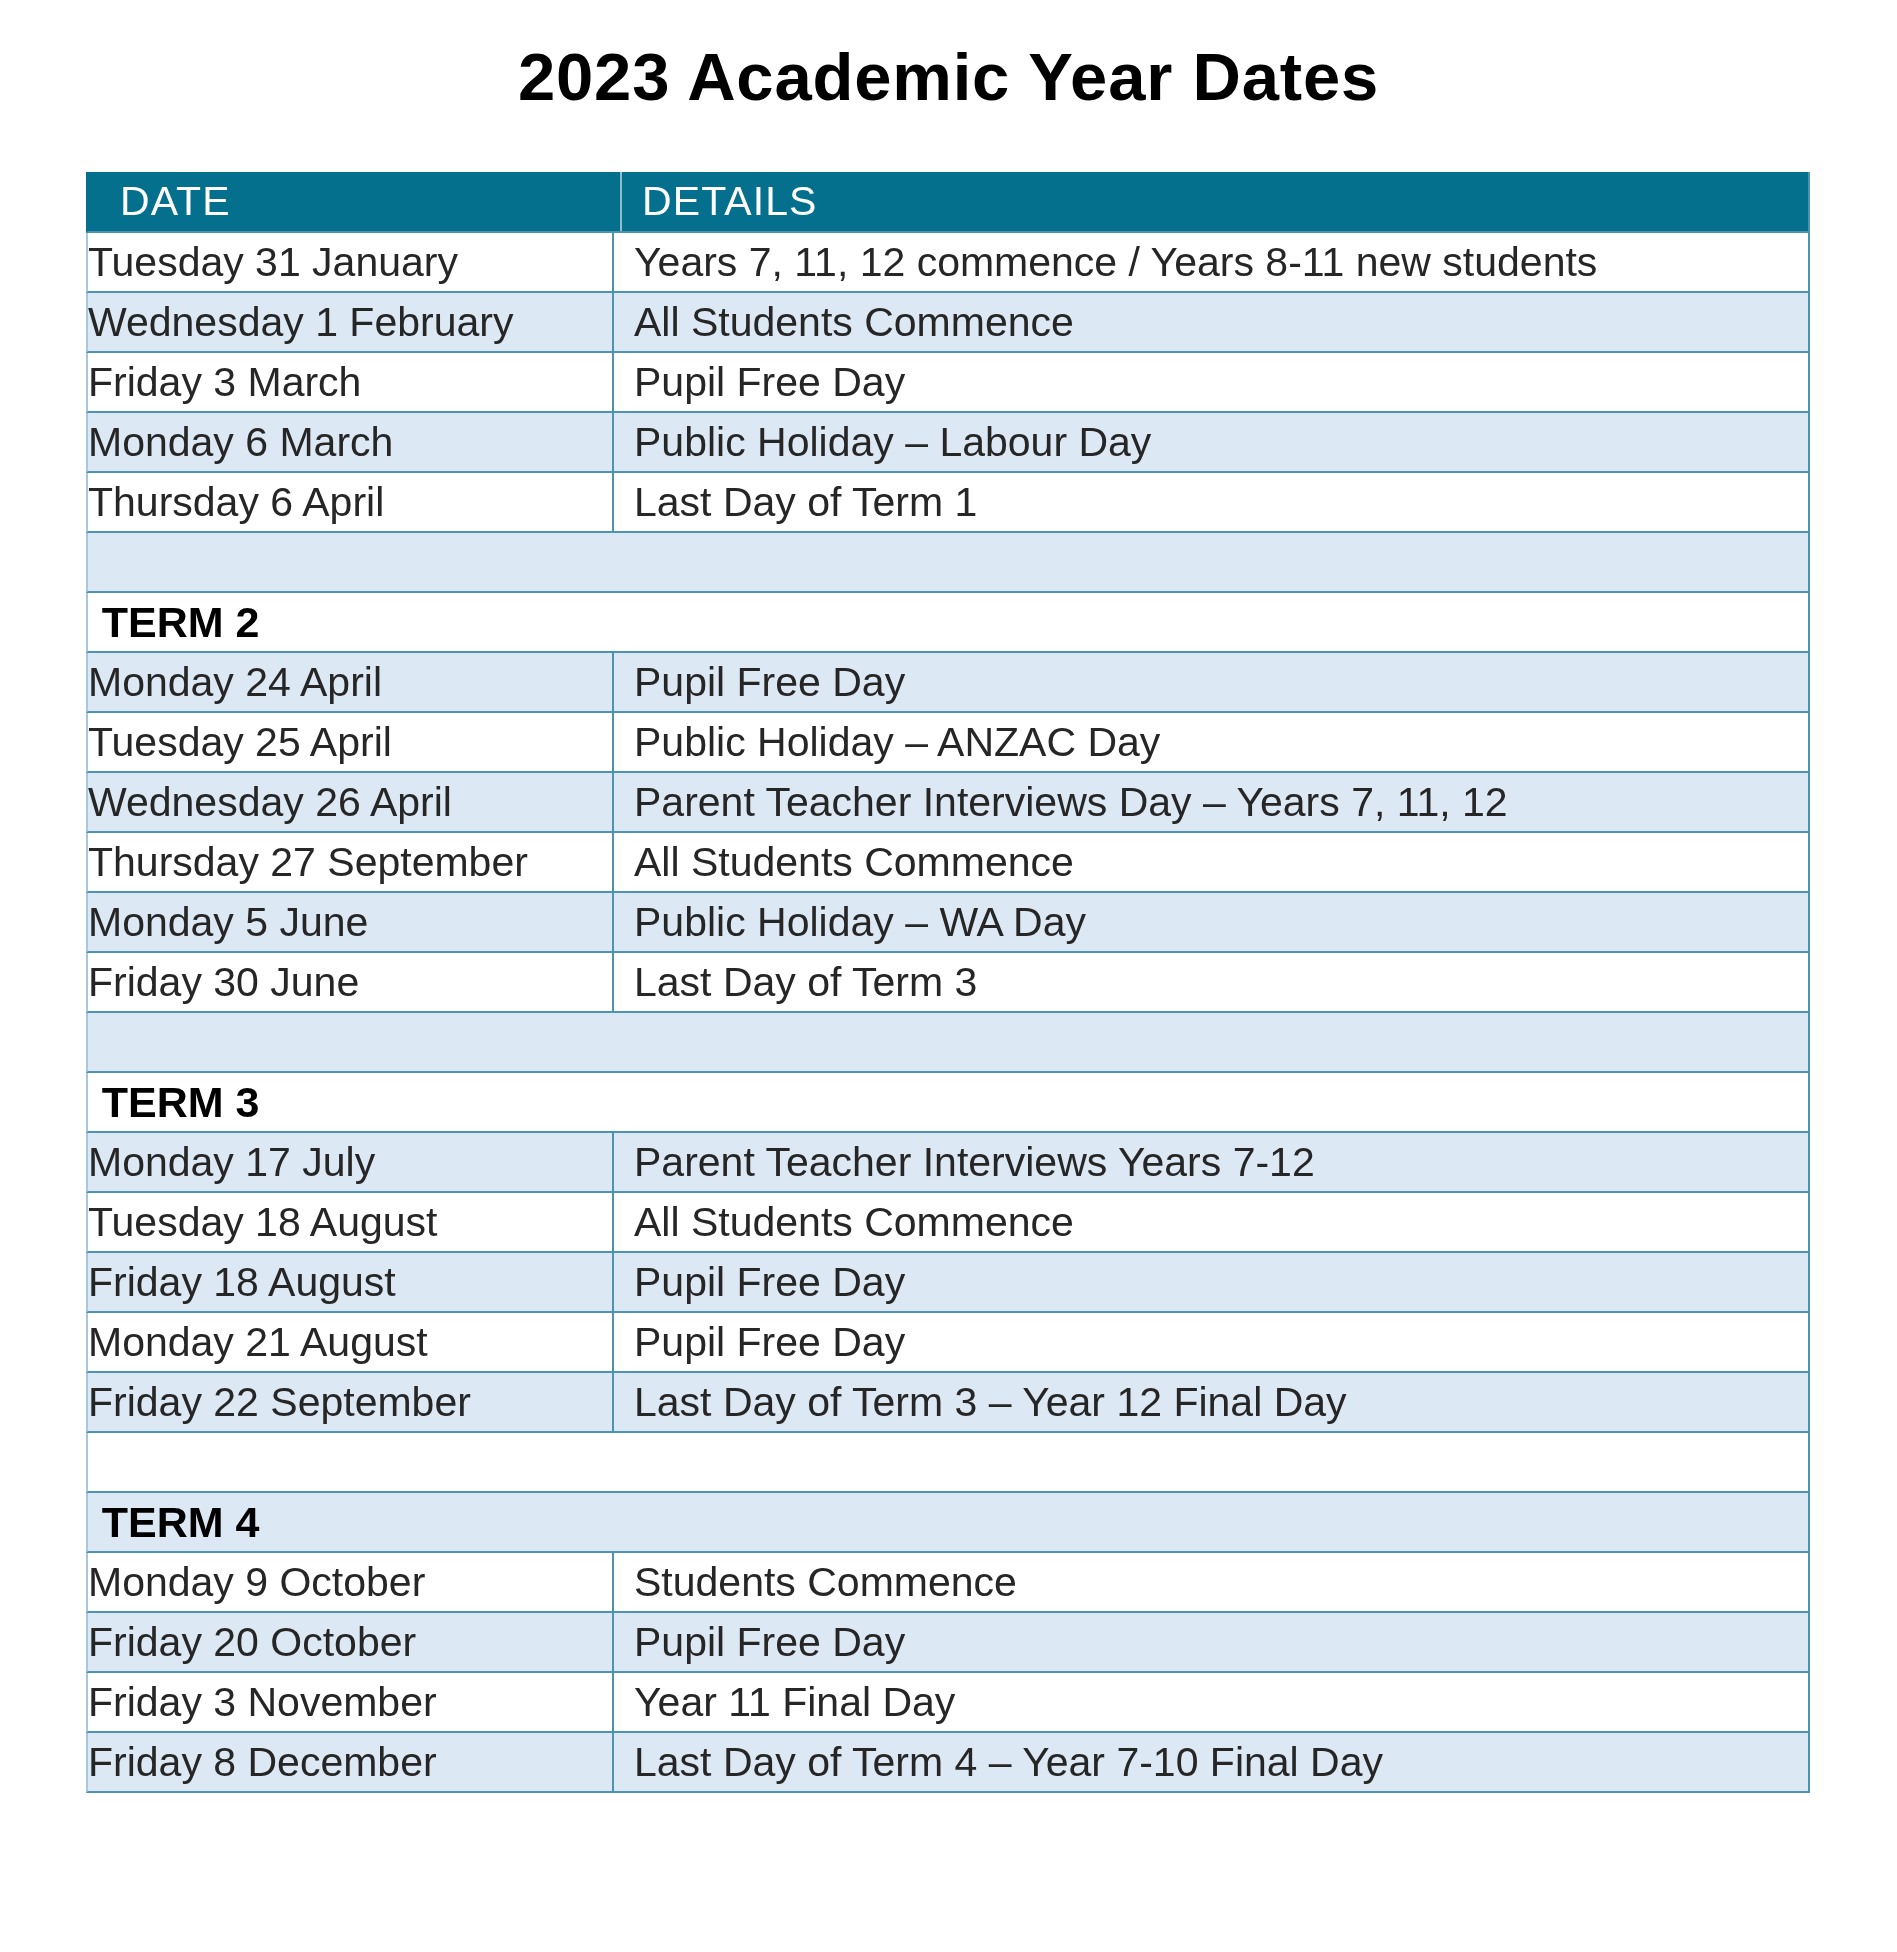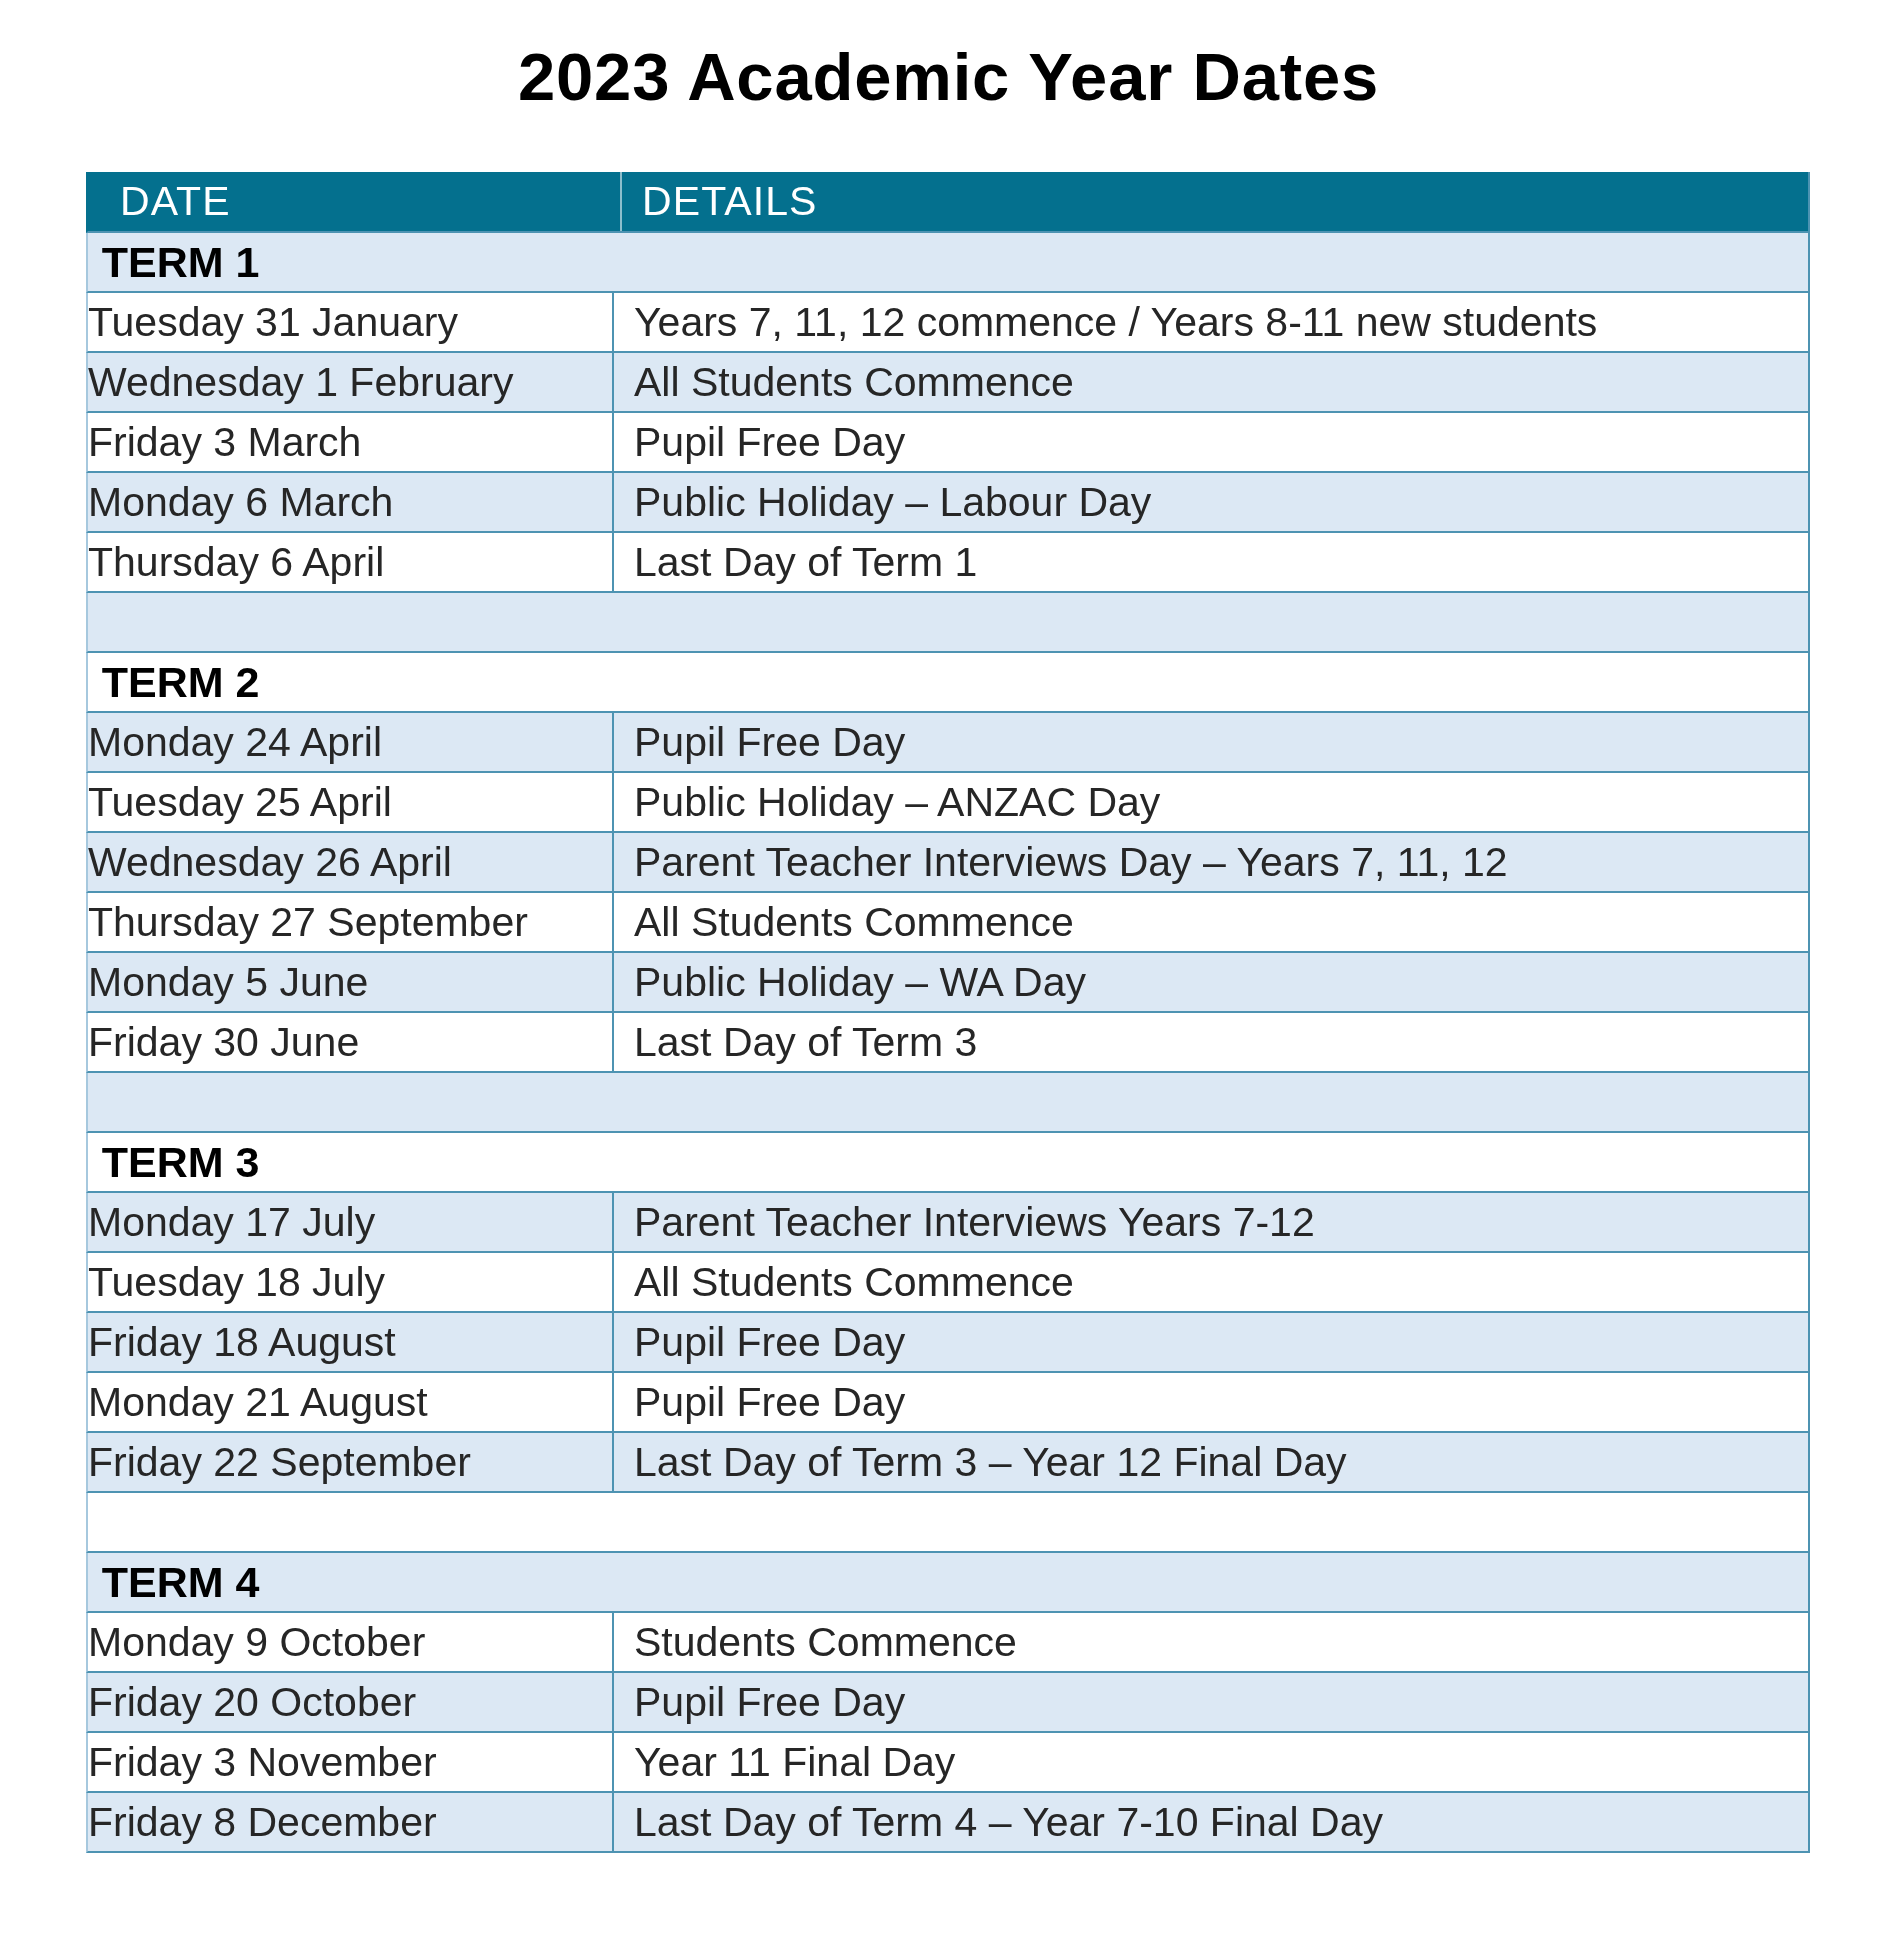--- a/index.html
+++ b/index.html
@@ -77,23 +77,20 @@
 <body>
 
 <h1 class="page-title">2023 Academic Year Dates</h1>
 
 <div class="dates-table">
   <div class="row header-row">
     <div class="cell date-cell">DATE</div>
     <div class="cell details-cell">DETAILS</div>
   </div>
   <div id="table-body">
-      <div class="row term-row blue">
-        <div class="term-cell">TERM 1</div>
-      </div>
       <div class="row data-row white">
         <div class="cell date-cell">Tuesday 31 January</div>
         <div class="cell details-cell">Years 7, 11, 12 commence / Years 8-11 new students</div>
       </div>
       <div class="row data-row blue">
         <div class="cell date-cell">Wednesday 1 February</div>
         <div class="cell details-cell">All Students Commence</div>
       </div>
       <div class="row data-row white">
         <div class="cell date-cell">Friday 3 March</div>
@@ -137,21 +134,21 @@
       </div>
       <div class="row spacer-row blue"></div>
       <div class="row term-row white">
         <div class="term-cell">TERM 3</div>
       </div>
       <div class="row data-row blue">
         <div class="cell date-cell">Monday 17 July</div>
         <div class="cell details-cell">Parent Teacher Interviews Years 7-12</div>
       </div>
       <div class="row data-row white">
-        <div class="cell date-cell">Tuesday 18 July</div>
+        <div class="cell date-cell">Tuesday 18 August</div>
         <div class="cell details-cell">All Students Commence</div>
       </div>
       <div class="row data-row blue">
         <div class="cell date-cell">Friday 18 August</div>
         <div class="cell details-cell">Pupil Free Day</div>
       </div>
       <div class="row data-row white">
         <div class="cell date-cell">Monday 21 August</div>
         <div class="cell details-cell">Pupil Free Day</div>
       </div>

